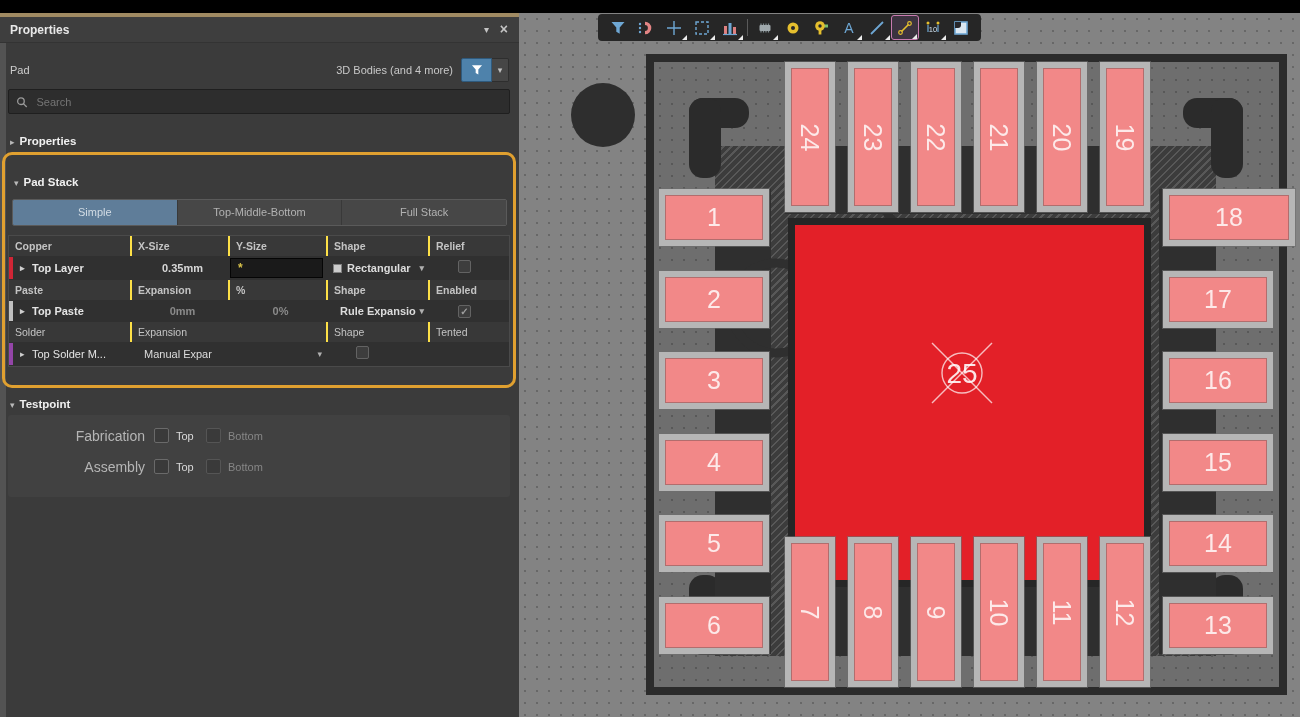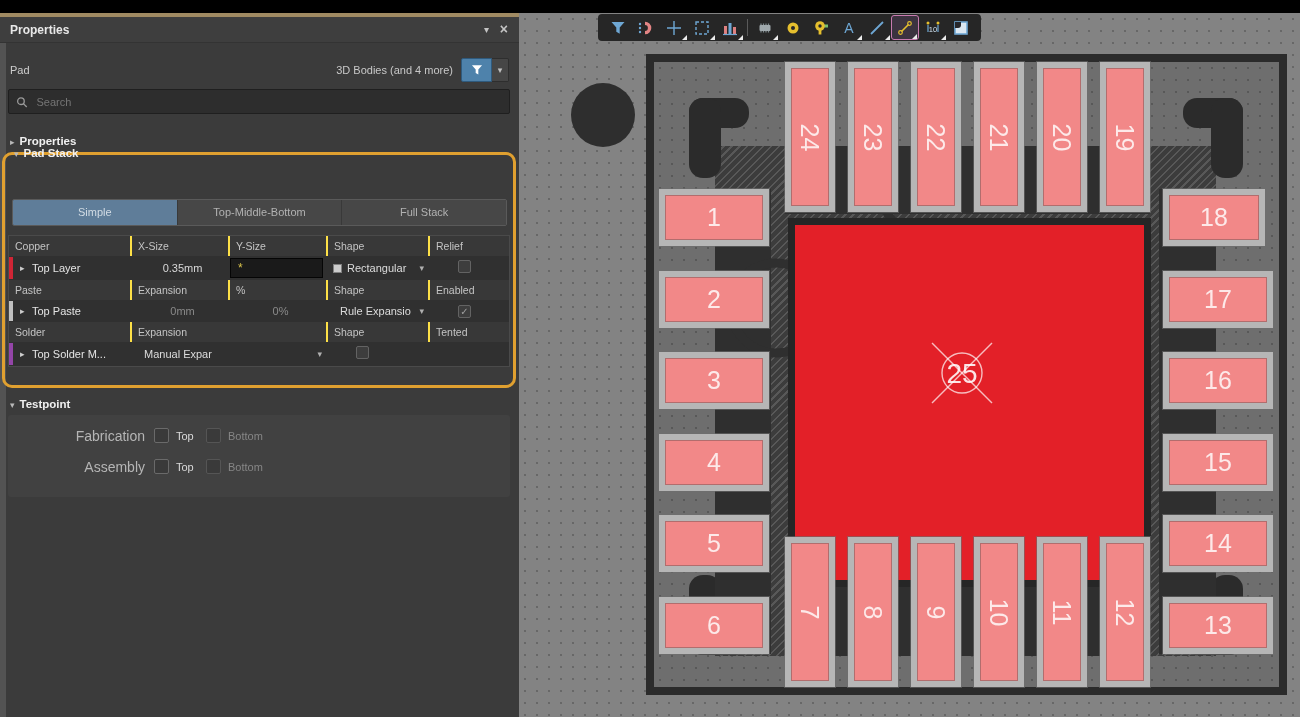--- a/index.html
+++ b/index.html
@@ -27,21 +27,21 @@
   .searchbox input{background:transparent;border:none;outline:none;color:#9a9a9a;font-size:11px;width:100%;margin-left:7px;}
   .sect{position:absolute;left:10px;font-size:11.5px;font-weight:bold;color:#f0f0f0;}
   .sect .ar{color:#b9b9b9;font-size:9px;margin-right:5px;font-weight:normal;}
   .orange-box{position:absolute;left:2px;top:139px;width:514px;height:236px;border:3px solid #e0a030;border-radius:10px;z-index:2;}
   .tabs{position:absolute;left:12px;top:186px;right:12px;height:27px;display:flex;border:1px solid #5a5a5a;border-radius:2px;overflow:hidden;z-index:3;}
   .tab{flex:1;background:#474747;color:#b2b2b2;font-size:11px;text-align:center;line-height:25px;border-right:1px solid #393939;cursor:default;}
   .tab:last-child{border-right:none;}
   .tab.active{background:#5f7d99;color:#d2dce4;}
   .ptable{position:absolute;left:8px;top:222px;width:502px;border:1px solid #4a4a4a;z-index:3;font-size:11px;}
   .trow{display:grid;position:relative;}
-  .cols5{grid-template-columns:121px 98px 98px 102px 81px;}
+  .cols5{grid-template-columns:121px 98px 98px 102px 81px;font-weight:bold;}
   .cols4{grid-template-columns:121px 196px 102px 81px;}
   .thead{background:#383838;color:#c4c4c4;height:20px;line-height:20px;font-size:10.5px;}
   .thead>div{padding-left:6px;border-left:2px solid #fde047;overflow:hidden;white-space:nowrap;}
   .thead>div:first-child{border-left:none;}
   .tdata{background:#303030;color:#e2e2e2;}
   .tdata>div{position:relative;overflow:hidden;white-space:nowrap;line-height:24px;}
   .r24{height:24px;}.r22{height:22px;}
   .r22>div{line-height:22px;}
   .chip{position:absolute;left:0;top:1px;bottom:1px;width:4px;}
   .expand-ar{position:absolute;left:11px;font-size:9px;color:#cfcfcf;}
@@ -177,21 +177,21 @@
         </div>
         <div class="pad" style="left: 140px; top: 421px; width: 110px; height: 57px;">
           <span>4</span>
         </div>
         <div class="pad" style="left: 140px; top: 502px; width: 110px; height: 57px;">
           <span>5</span>
         </div>
         <div class="pad" style="left: 140px; top: 584px; width: 110px; height: 57px;">
           <span>6</span>
         </div>
-        <div class="pad" style="left: 644px; top: 176px; width: 102px; height: 57px;">
+        <div class="pad" style="left: 644px; top: 176px; width: 132px; height: 57px;">
           <span>18</span>
         </div>
         <div class="pad" style="left: 644px; top: 258px; width: 110px; height: 57px;">
           <span>17</span>
         </div>
         <div class="pad" style="left: 644px; top: 339px; width: 110px; height: 57px;">
           <span>16</span>
         </div>
         <div class="pad" style="left: 644px; top: 421px; width: 110px; height: 57px;">
           <span>15</span>
@@ -321,21 +321,21 @@
       </svg>
       <input placeholder="Search" style="">
     </div>
 
     <div class="sect" style="top:122px;">
       <span class="ar">▸</span><span>Properties</span>
     </div>
 
     <div class="orange-box"></div>
 
-    <div class="sect" style="top:134px;left:14px;z-index:3;text-align:right;">
+    <div class="sect" style="top:163px;left:14px;z-index:3;text-align:right;">
       <span class="ar">▾</span><span>Pad Stack</span>
     </div>
 
     <div class="tabs">
       <div class="tab active">Simple</div>
       <div class="tab">Top-Middle-Bottom</div>
       <div class="tab">Full Stack</div>
     </div>
 
     <div class="ptable">

